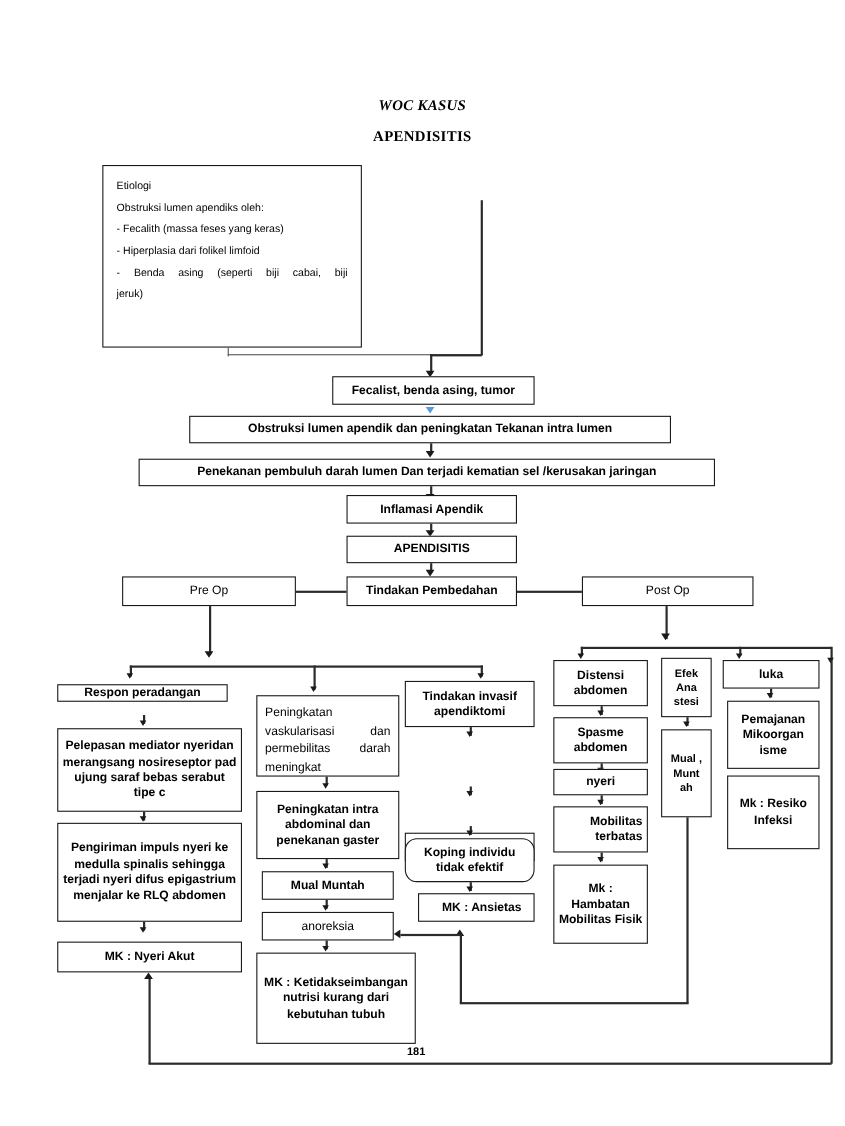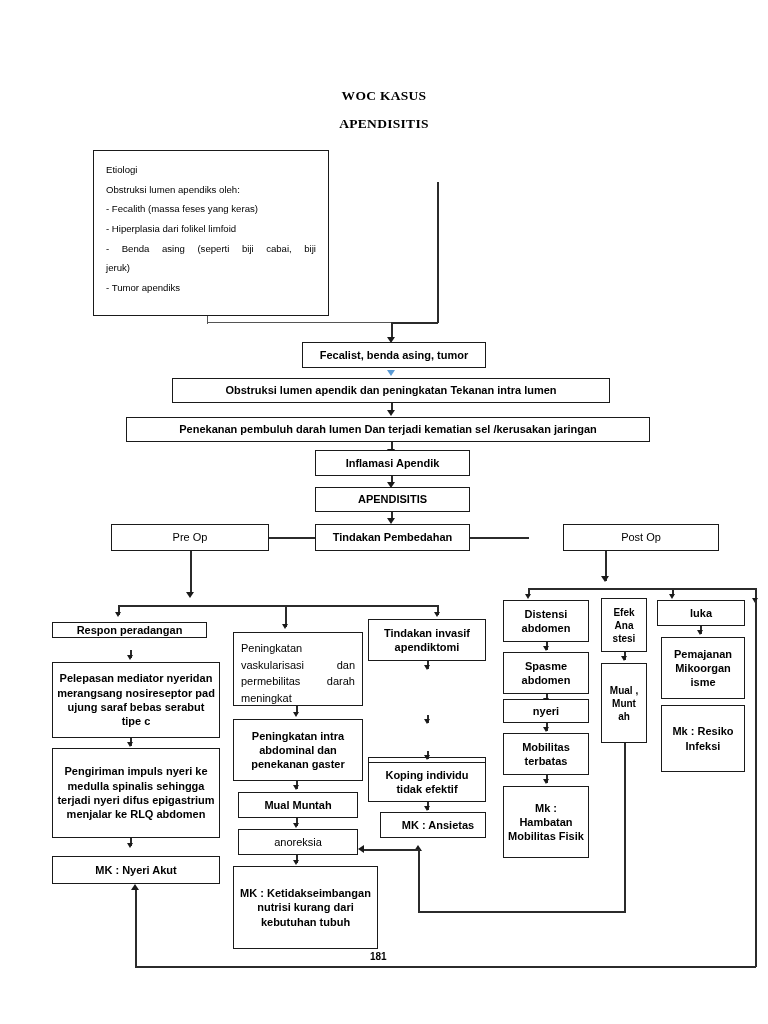--- a/index.html
+++ b/index.html
@@ -44,31 +44,30 @@
   .ad.blue{border-top-color:#5b9bd5;}
   .ad.sm{border-left-width:3.4px;border-right-width:3.4px;border-top-width:5px;}
 
   .pagenum{position:absolute;font-size:10px;font-weight:600;}
 </style>
 </head>
 <body>
 
 <div id="stage">
 
-  <div class="title" style="top:88px;">WOC KASUS</div>
+  <div class="title" style="top:88px;font-style:italic;">WOC KASUS</div>
   <div class="title" style="top:116px;">APENDISITIS</div>
 
   <div class="etiologi" style="left:93px;top:150px;width:236px;height:166px;">
     <div>Etiologi</div>
     <div>Obstruksi lumen apendiks oleh:</div>
     <div>- Fecalith (massa feses yang keras)</div>
     <div>- Hiperplasia dari folikel limfoid</div>
     <div class="just">- Benda asing (seperti biji cabai, biji</div>
     <div>jeruk)</div>
-    <div>- Tumor apendiks</div>
   </div>
 
 
   <div class="v thinl" style="left:207px;top:316px;height:8px;"></div>
   <div class="h thinl" style="left:207px;top:322px;width:232px;"></div>
 
   <div class="v" style="left:437px;top:182px;height:141px;"></div>
 
   <div class="v" style="left:391px;top:322px;height:18px;"></div>
   <div class="h" style="left:391px;top:322px;width:47px;"></div>
@@ -88,21 +87,21 @@
   <div class="box" style="left:315px;top:450px;width:155px;height:26px;">Inflamasi Apendik</div>
   <div class="v" style="left:391px;top:476px;height:8px;"></div>
   <div class="ad" style="left:387px;top:482px;"></div>
 
   <div class="box b700" style="left:315px;top:487px;width:155px;height:25px;">APENDISITIS</div>
   <div class="v" style="left:391px;top:512px;height:9px;"></div>
   <div class="ad" style="left:387px;top:518px;"></div>
 
   <div class="box lite" style="left:111px;top:524px;width:158px;height:27px;">Pre Op</div>
   <div class="box" style="left:315px;top:524px;width:155px;height:27px;">Tindakan Pembedahan</div>
-  <div class="box lite" style="left:529px;top:524px;width:156px;height:27px;margin-left:34px;">Post Op</div>
+  <div class="box lite" style="left:529px;top:524px;width:156px;height:27px;">Post Op</div>
 
   <div class="h" style="left:269px;top:537px;width:46px;"></div>
   <div class="h" style="left:470px;top:537px;width:59px;"></div>
 
   <div class="v" style="left:190px;top:551px;height:44px;"></div>
   <div class="ad" style="left:186px;top:592px;"></div>
   <div class="h" style="left:118px;top:605px;width:321px;"></div>
   <div class="v" style="left:118px;top:605px;height:10px;"></div>
   <div class="ad sm" style="left:115px;top:612px;"></div>
   <div class="v" style="left:285px;top:605px;height:22px;"></div>
@@ -160,39 +159,39 @@
   <div class="v" style="left:427px;top:661px;height:8px;"></div>
   <div class="ad sm" style="left:424px;top:665px;"></div>
 
   <div class="v" style="left:427px;top:715px;height:8px;"></div>
   <div class="ad sm" style="left:424px;top:719px;"></div>
 
   <div class="box" style="left:368px;top:725px;width:118px;height:26px;margin-top:32px;">Ketidak tahuan</div>
   <div class="v" style="left:427px;top:751px;height:8px;"></div>
   <div class="ad sm" style="left:424px;top:755px;"></div>
 
-  <div class="box" style="left:368px;top:762px;width:118px;height:40px;">Koping individu tidak efektif</div>
+  <div class="box" style="left:368px;top:762px;width:118px;height:40px;border-radius:11px;">Koping individu tidak efektif</div>
   <div class="v" style="left:427px;top:802px;height:8px;"></div>
   <div class="ad sm" style="left:424px;top:806px;"></div>
 
   <div class="box" style="left:380px;top:812px;width:106px;height:26px;padding-left:14px;">MK : Ansietas</div>
 
   <div class="box" style="left:503px;top:600px;width:86px;height:42px;">Distensi abdomen</div>
   <div class="v" style="left:546px;top:642px;height:8px;"></div>
   <div class="ad sm" style="left:543px;top:646px;"></div>
 
   <div class="box" style="left:503px;top:652px;width:86px;height:42px;">Spasme abdomen</div>
   <div class="v" style="left:546px;top:694px;height:8px;"></div>
   <div class="ad sm" style="left:543px;top:698px;"></div>
 
   <div class="box" style="left:503px;top:699px;width:86px;height:24px;">nyeri</div>
   <div class="v" style="left:546px;top:723px;height:8px;"></div>
   <div class="ad sm" style="left:543px;top:727px;"></div>
 
-  <div class="box" style="left:503px;top:733px;width:86px;height:42px;">Mobilitas terbatas</div>
+  <div class="box" style="left:503px;top:733px;width:86px;height:42px;text-align:right;">Mobilitas terbatas</div>
   <div class="v" style="left:546px;top:775px;height:8px;"></div>
   <div class="ad sm" style="left:543px;top:779px;"></div>
 
   <div class="box" style="left:503px;top:786px;width:86px;height:72px;">Mk : Hambatan Mobilitas Fisik</div>
 
   <div class="box sm" style="left:601px;top:598px;width:46px;height:54px;">Efek Ana stesi</div>
   <div class="v" style="left:624px;top:652px;height:8px;"></div>
   <div class="ad sm" style="left:621px;top:656px;"></div>
 
   <div class="box sm" style="left:601px;top:663px;width:46px;height:80px;">Mual , Munt ah</div>

